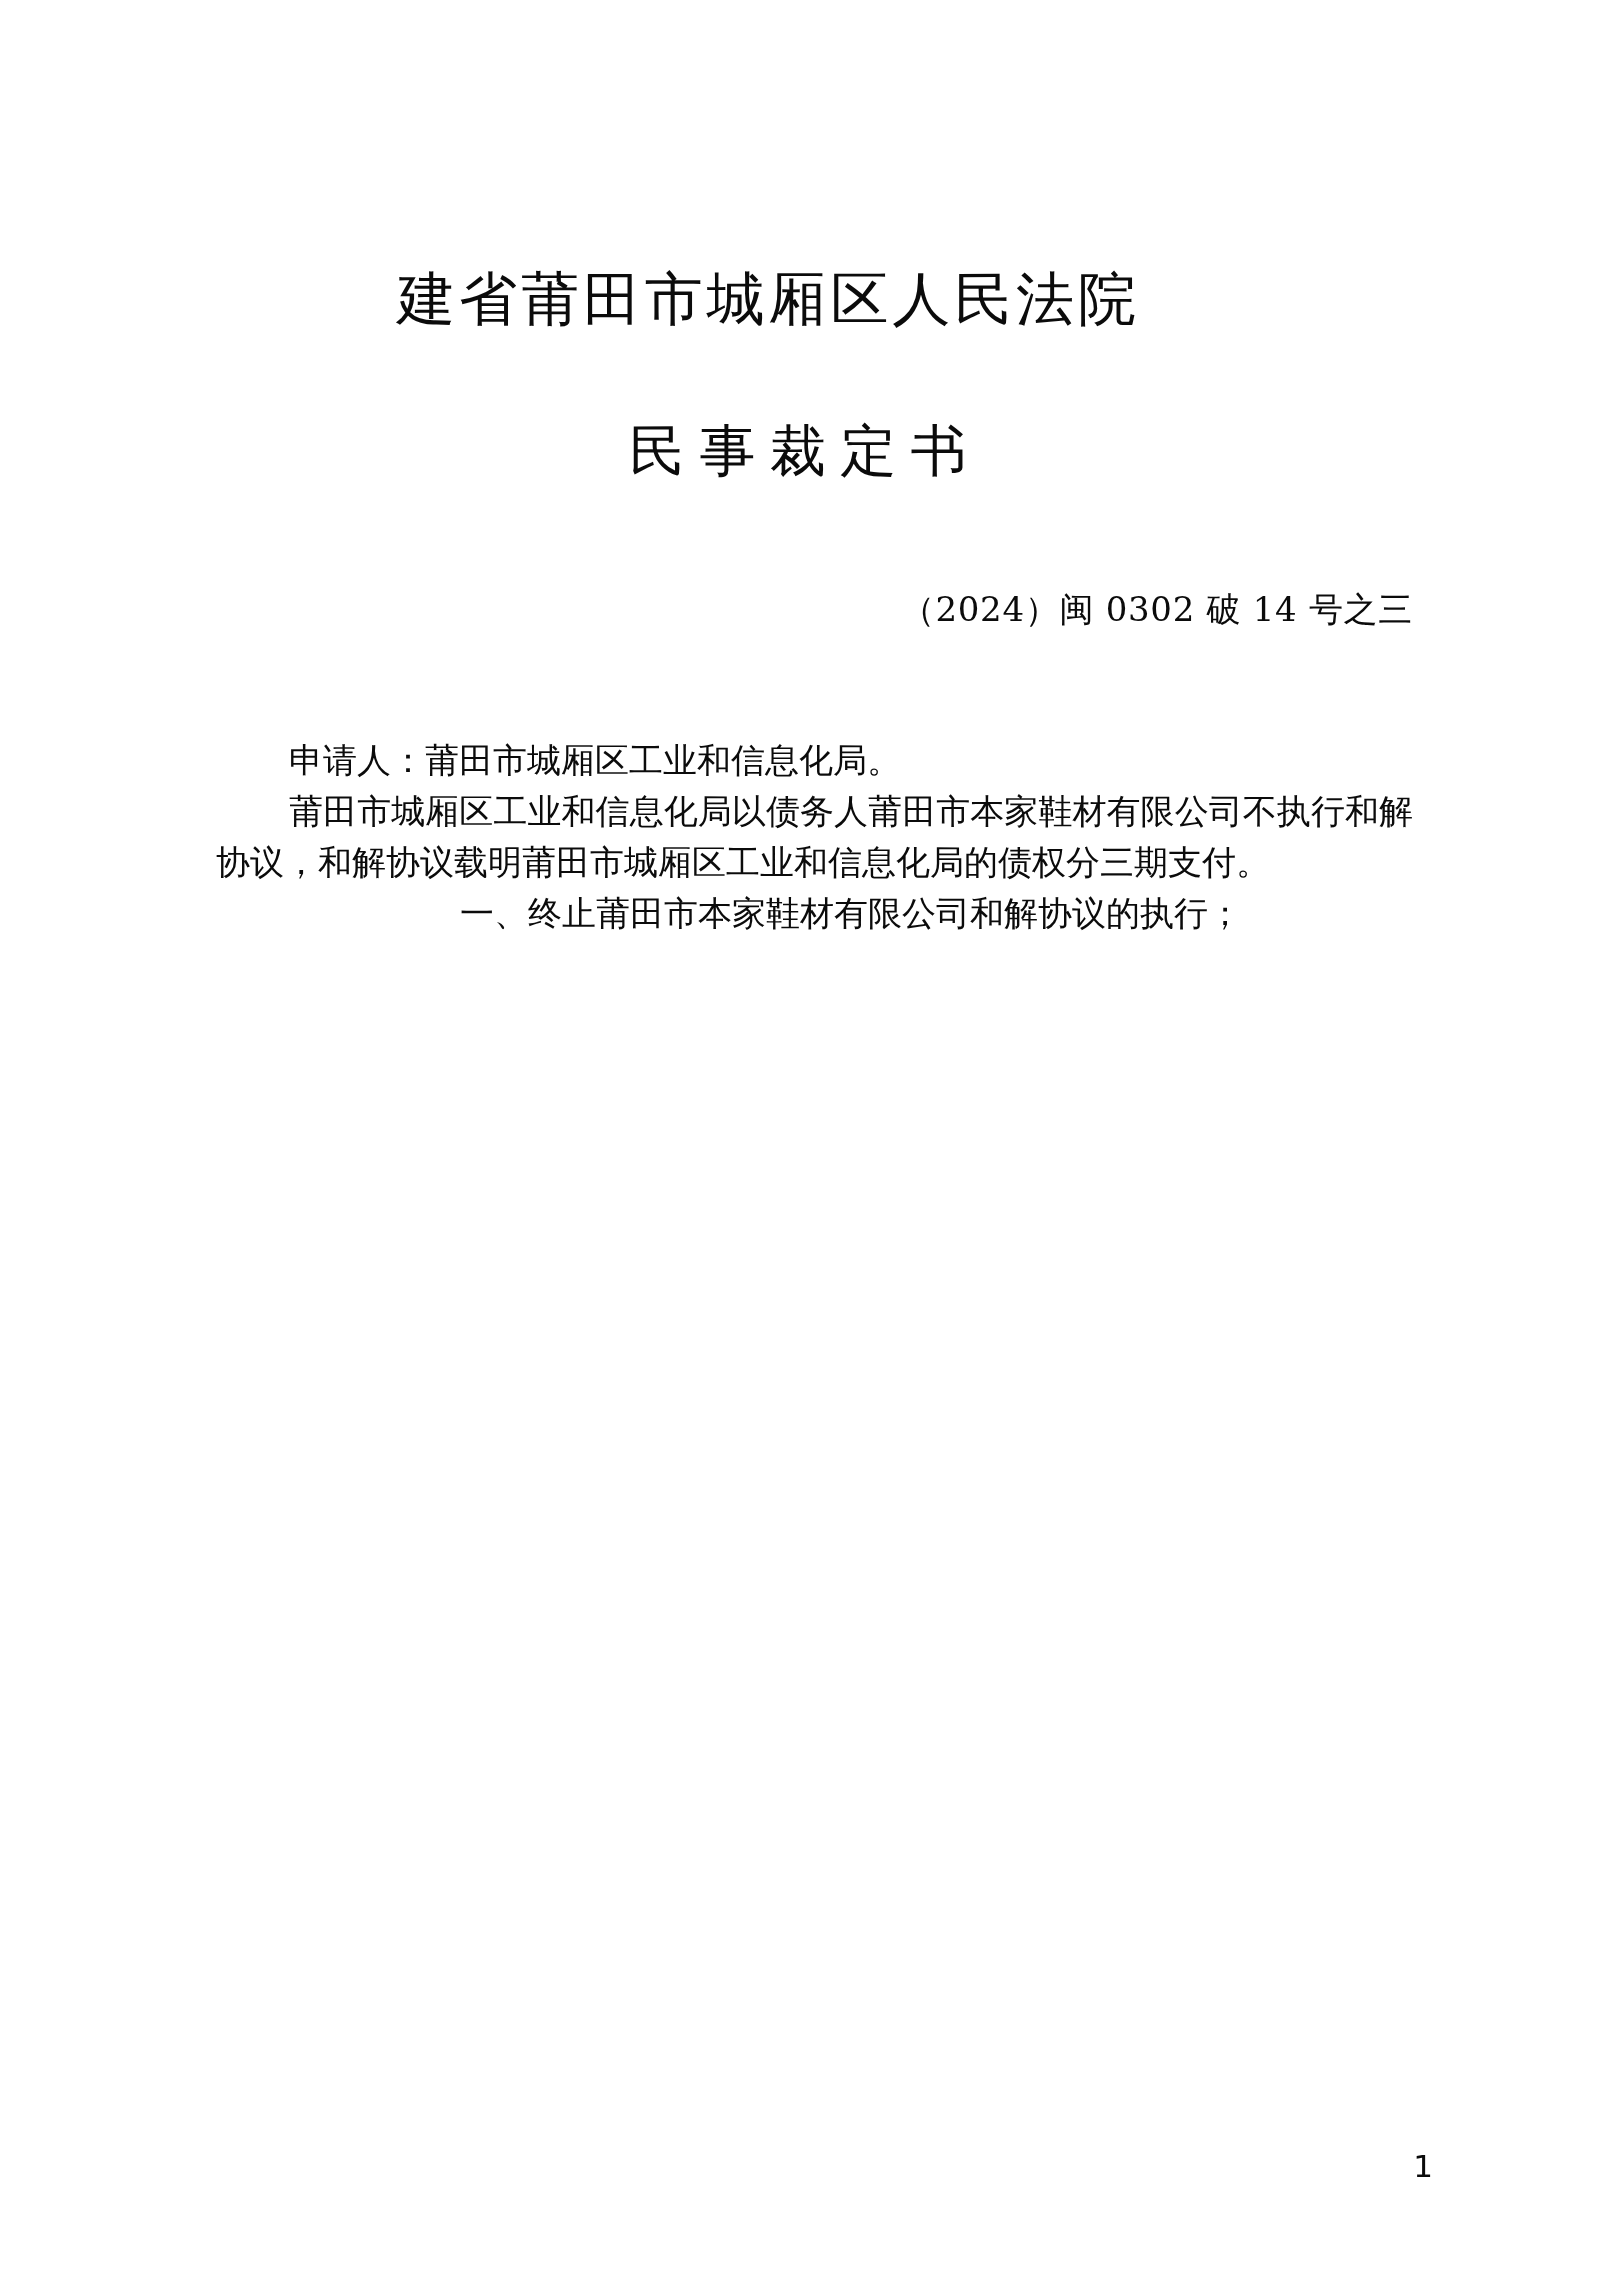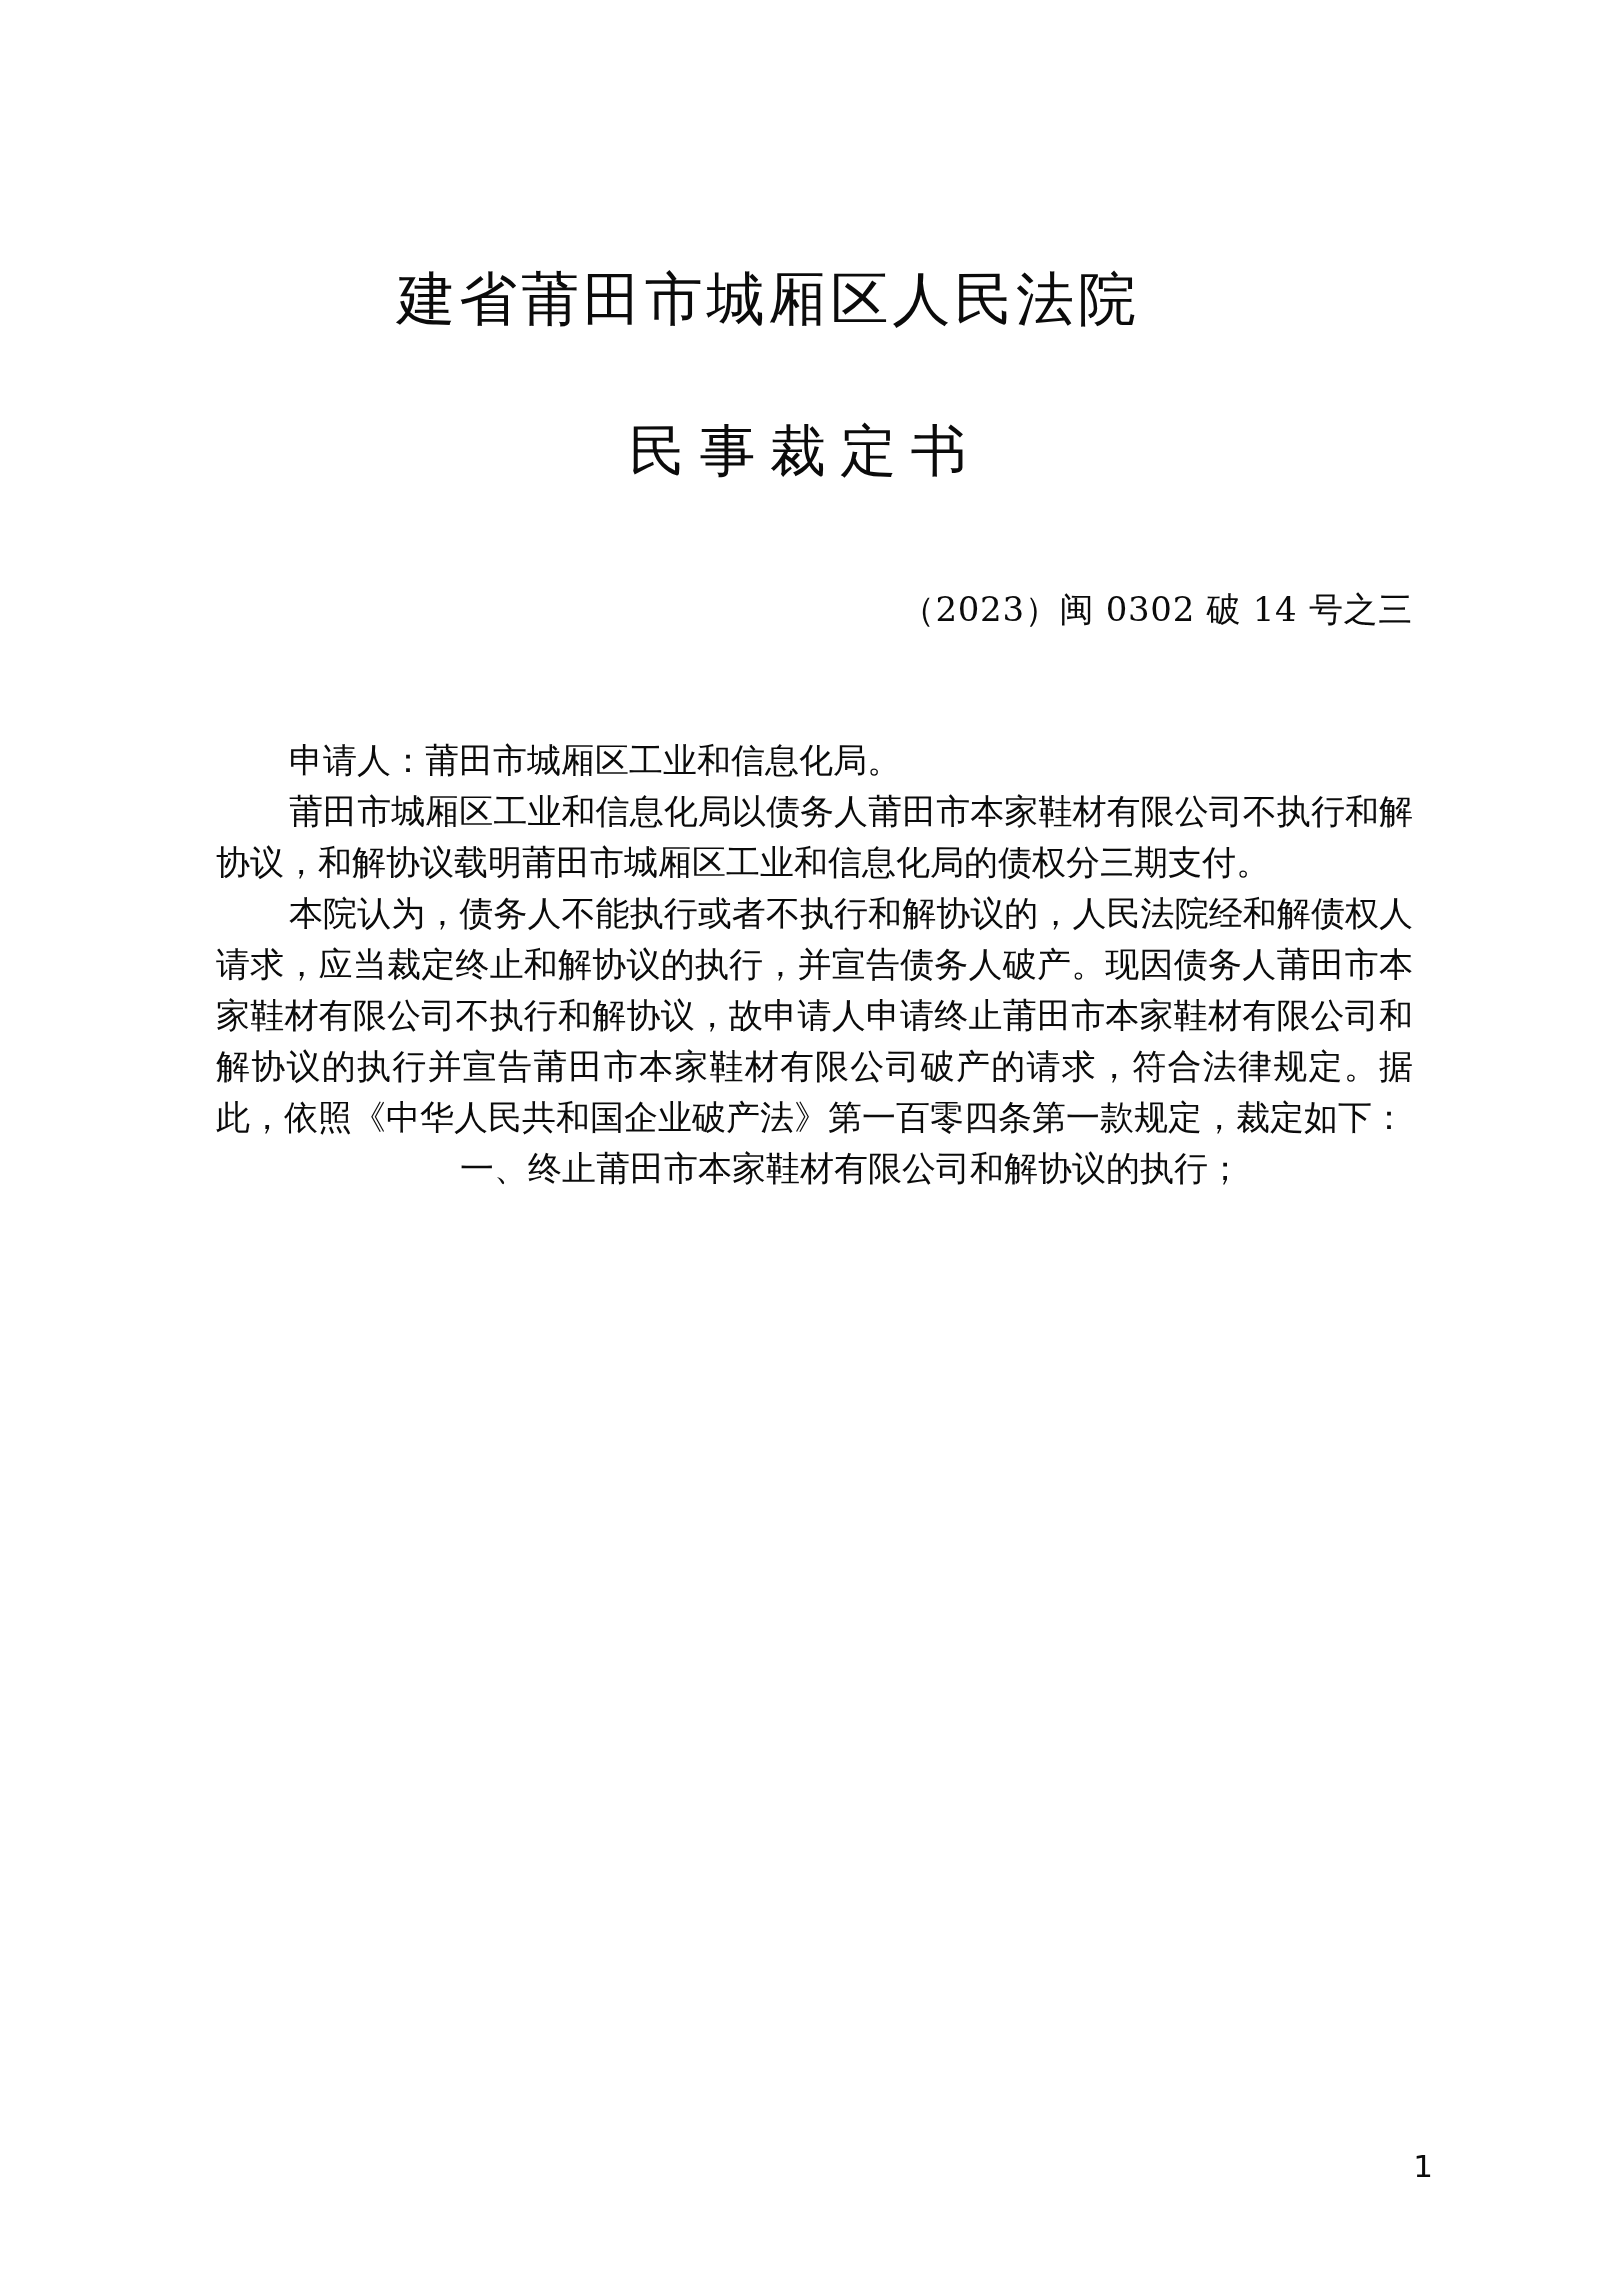--- a/index.html
+++ b/index.html
@@ -102,25 +102,24 @@
 </style>
 </head>
 <body>
 
 <div class="page">
 
   <div class="court-title">建省莆田市城厢区人民法院</div>
 
   <div class="doc-title">民事裁定书</div>
 
-  <div class="case-number">（2023）闽 0302 破 14 号之三</div>
+  <div class="case-number">（2024）闽 0302 破 14 号之三</div>
 
   <div class="body-block">
     <p class="para">申请人：莆田市城厢区工业和信息化局。</p>
     <p class="para">莆田市城厢区工业和信息化局以债务人莆田市本家鞋材有限公司不执行和解协议，和解协议载明莆田市城厢区工业和信息化局的债权分三期支付。</p>
-    <p class="para">本院认为，债务人不能执行或者不执行和解协议的，人民法院经和解债权人请求，应当裁定终止和解协议的执行，并宣告债务人破产。现因债务人莆田市本家鞋材有限公司不执行和解协议，故申请人申请终止莆田市本家鞋材有限公司和解协议的执行并宣告莆田市本家鞋材有限公司破产的请求，符合法律规定。据此，依照《中华人民共和国企业破产法》第一百零四条第一款规定，裁定如下：</p>
     <p class="para last-left">一、终止莆田市本家鞋材有限公司和解协议的执行；</p>
   </div>
 
   <div class="page-number">1</div>
 
 </div>
 
 
 </body></html>

